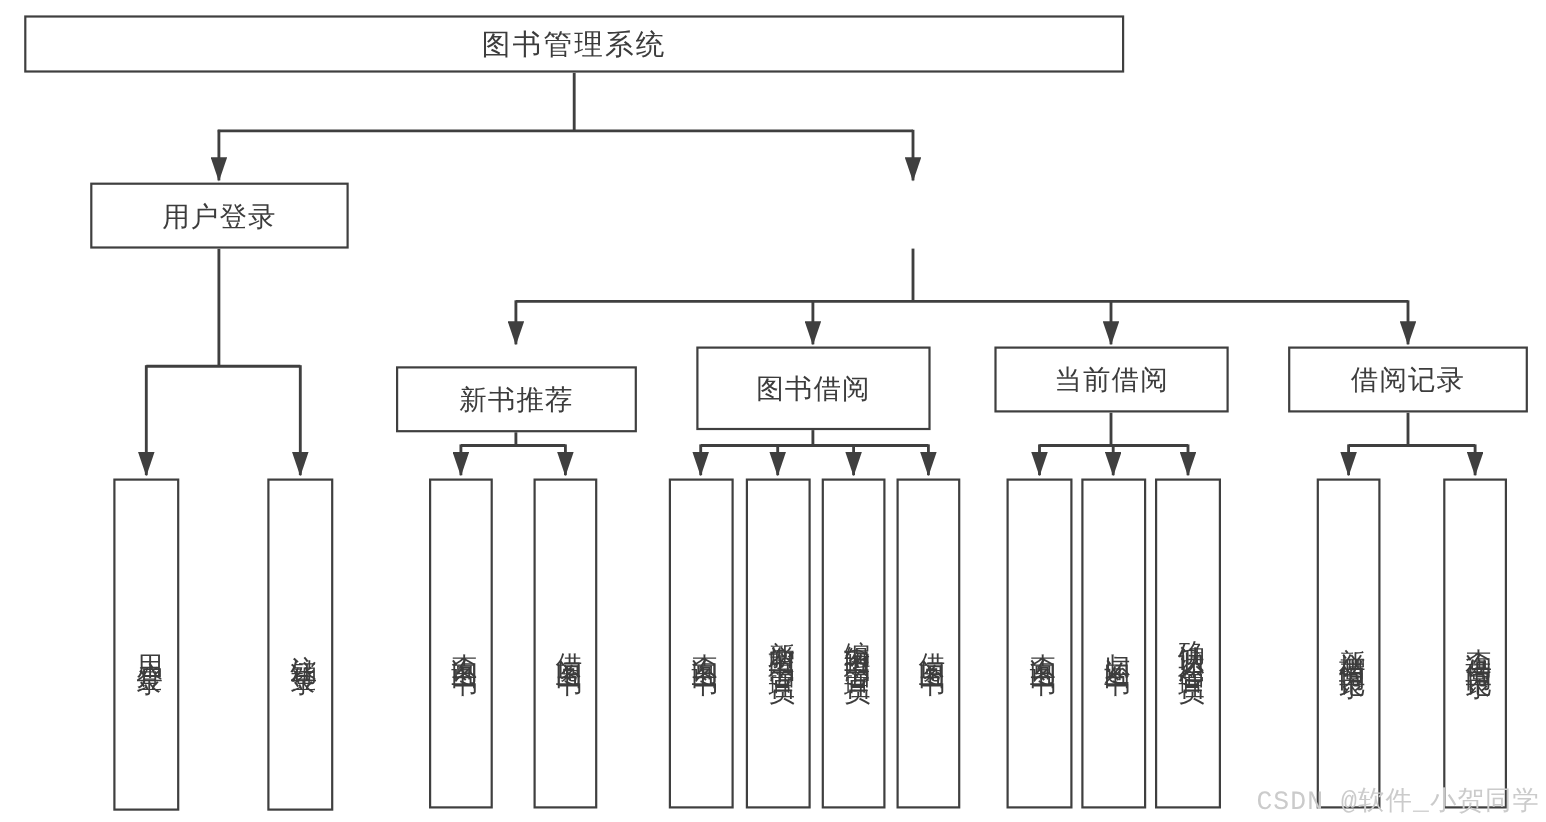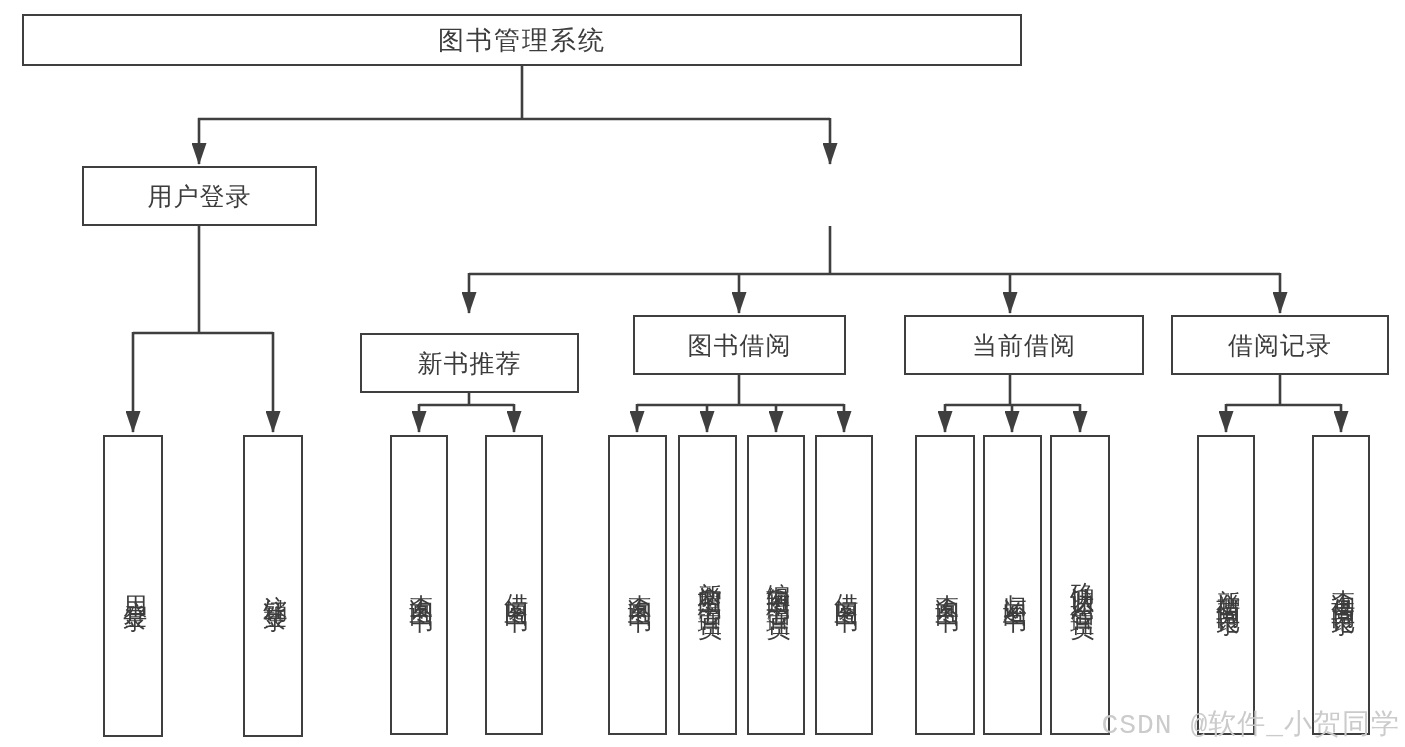--- a/index.html
+++ b/index.html
@@ -15,21 +15,21 @@
     color:#3c3c3c;
   }
   .h-label{font-size:25px;letter-spacing:1px;white-space:nowrap;}
   .root-box .h-label{font-size:26px;letter-spacing:2px;}
   .v-label{
     writing-mode:vertical-rl;text-orientation:mixed;
     font-size:24px;letter-spacing:5px;line-height:1.1;white-space:nowrap;
   }
   .watermark{
     position:absolute;right:5px;bottom:4px;
-    font-size:28px;color:#cbcbcb;letter-spacing:1px;white-space:nowrap;
+    font-size:24px;color:#cbcbcb;letter-spacing:1px;white-space:nowrap;
   }
 </style>
 </head>
 <body>
 
 <div class="canvas">
 
   <svg class="connectors" viewBox="0 0 1405 747">
     <defs>
       <marker id="arrow" viewBox="0 0 22 15" markerWidth="22" markerHeight="15" refX="21" refY="7.5" orient="auto" markerUnits="userSpaceOnUse">
@@ -96,24 +96,24 @@
     <span class="h-label">图书管理系统</span>
   </div>
 
   <div class="node" style="left:82px;top:166px;width:235px;height:60px">
     <span class="h-label">用户登录</span>
   </div>
 
   <div class="node" style="left:360px;top:333px;width:219px;height:60px">
     <span class="h-label">新书推荐</span>
   </div>
-  <div class="node" style="left:633px;top:315px;width:213px;height:60px">
+  <div class="node" style="left:633px;top:315px;width:213px;height:76px">
     <span class="h-label">图书借阅</span>
   </div>
-  <div class="node" style="left:904px;top:315px;width:240px;height:60px">
+  <div class="node" style="left:904px;top:315px;width:213px;height:60px">
     <span class="h-label">当前借阅</span>
   </div>
   <div class="node" style="left:1171px;top:315px;width:218px;height:60px">
     <span class="h-label">借阅记录</span>
   </div>
 
   <div class="node" style="left:103px;top:435px;width:60px;height:302px">
     <span class="v-label">用户登录</span>
   </div>
   <div class="node" style="left:243px;top:435px;width:60px;height:302px">

